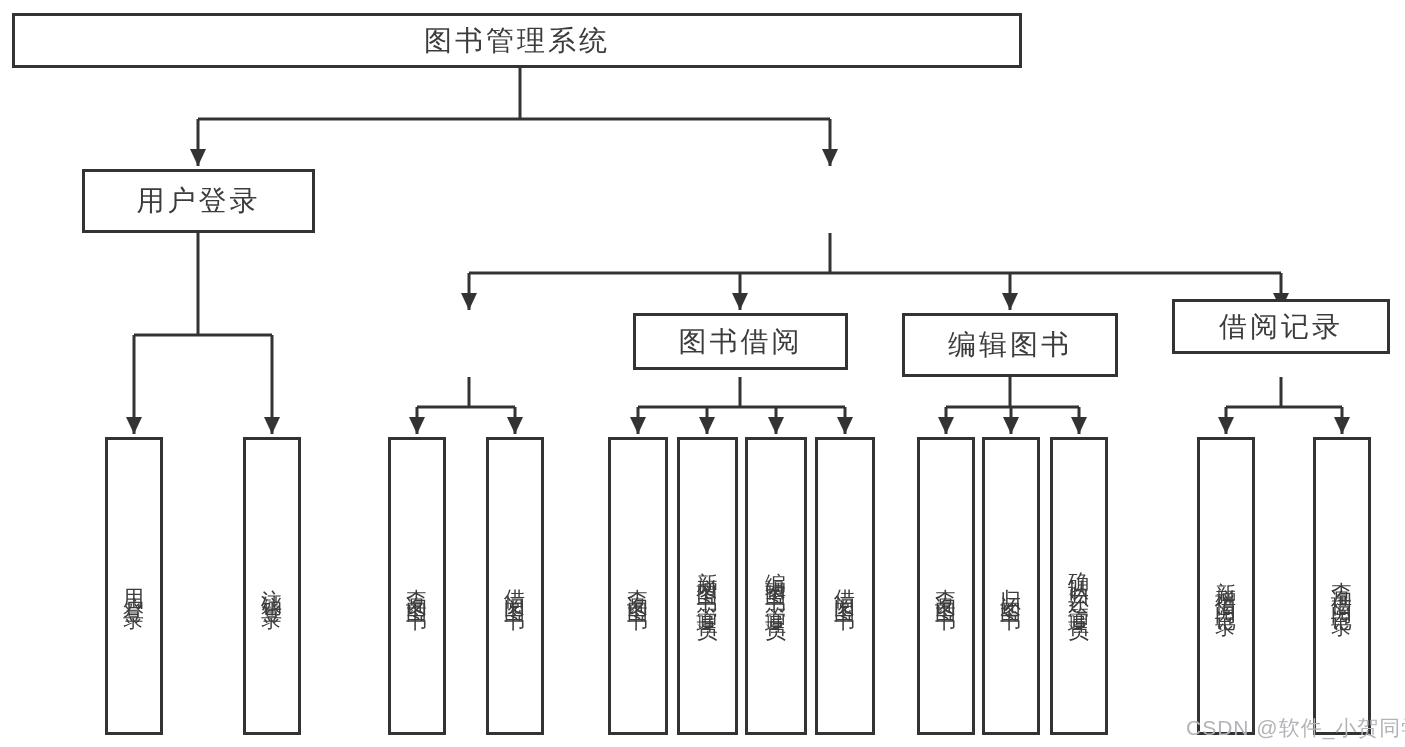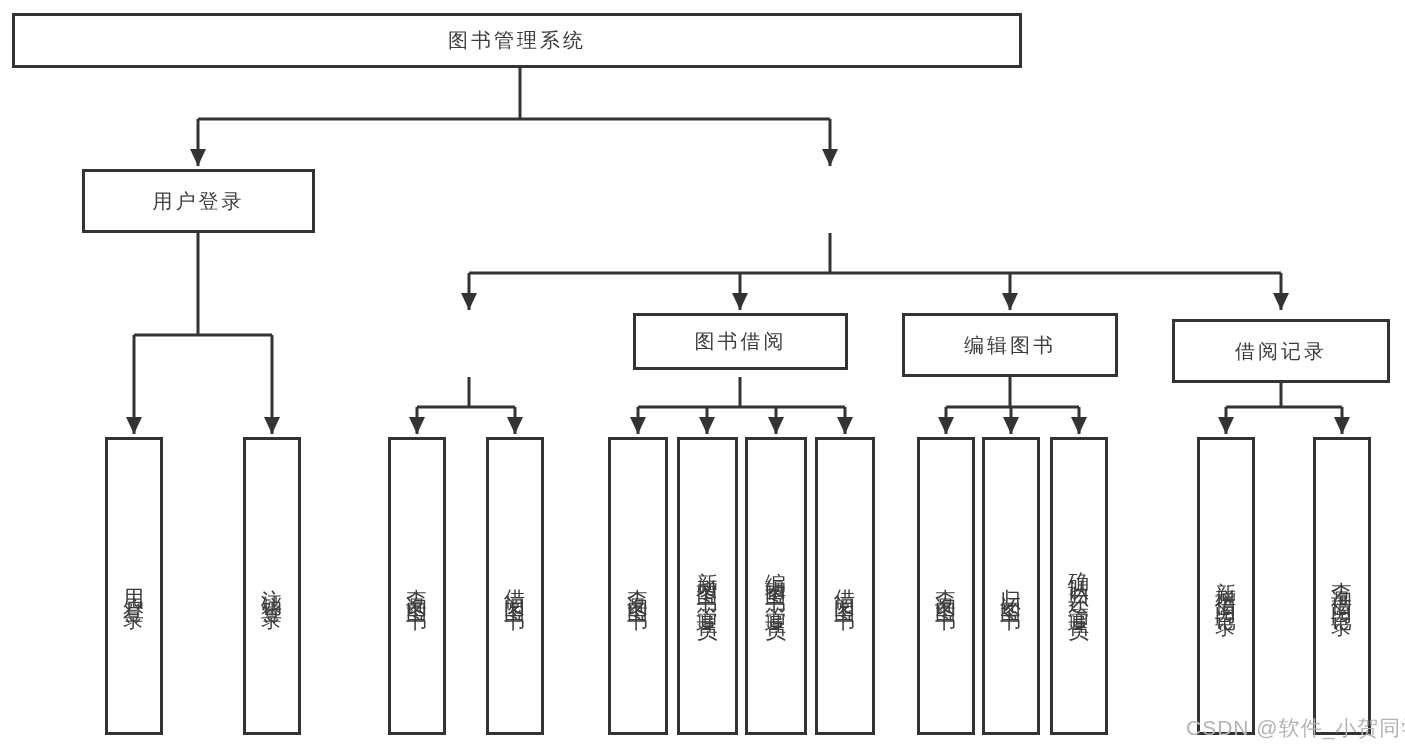--- a/index.html
+++ b/index.html
@@ -25,21 +25,21 @@
     box-sizing: border-box;
     background: #ffffff;
     border: 3px solid #333333;
     color: #3c3c3c;
     display: flex;
     align-items: center;
     justify-content: center;
     text-align: center;
   }
   .hbox {
-    font-size: 20px;
+    font-size: 28px;
     letter-spacing: 3px;
   }
   .vbox span {
     writing-mode: vertical-rl;
     text-orientation: mixed;
     font-size: 21px;
     letter-spacing: 7px;
     line-height: 1;
     white-space: nowrap;
   }
@@ -108,21 +108,21 @@
       <path d="M1342,407 V434" marker-end="url(#arrowhead)"></path>
     </g>
   </svg>
 
   <div class="node hbox" style="left:12px; top:13px; width:1010px; height:55px;">图书管理系统</div>
 
   <div class="node hbox" style="left:82px; top:169px; width:233px; height:64px;">用户登录</div>
 
   <div class="node hbox" style="left:633px; top:313px; width:215px; height:57px;">图书借阅</div>
   <div class="node hbox" style="left:902px; top:313px; width:216px; height:64px;">编辑图书</div>
-  <div class="node hbox" style="left:1172px; top:319px; width:218px; height:64px;">借阅记录</div>
+  <div class="node hbox" style="left:1172px; top:299px; width:218px; height:55px;">借阅记录</div>
 
   <div class="node vbox" style="left:105px; top:437px; width:58px; height:298px;">
     <span>用户登录</span>
   </div>
   <div class="node vbox" style="left:243px; top:437px; width:58px; height:298px;">
     <span>注销登录</span>
   </div>
 
   <div class="node vbox" style="left:388px; top:437px; width:58px; height:298px;">
     <span>查询图书</span>

